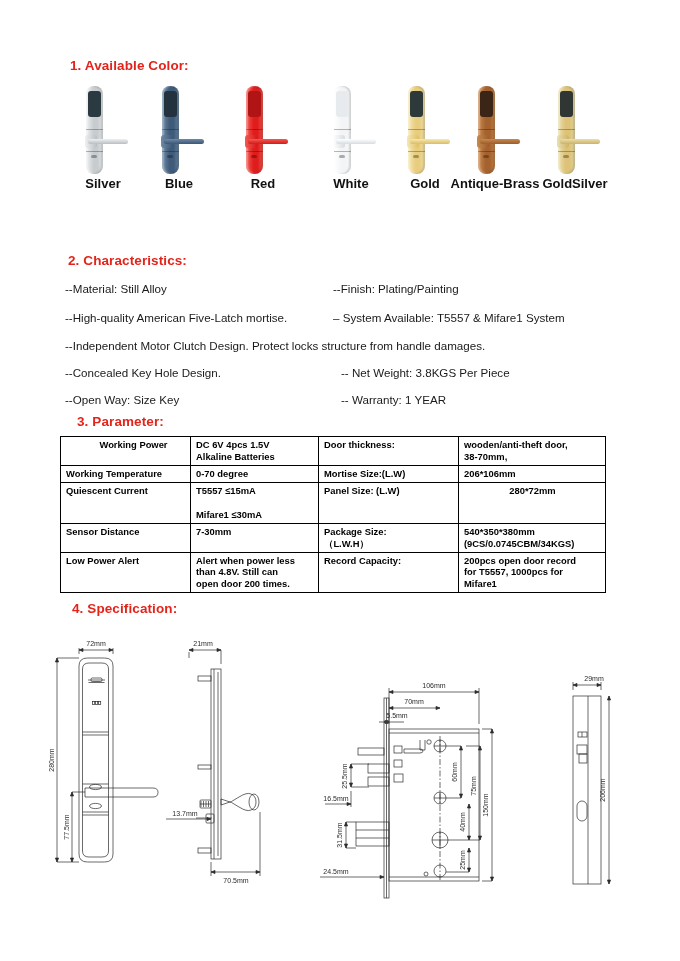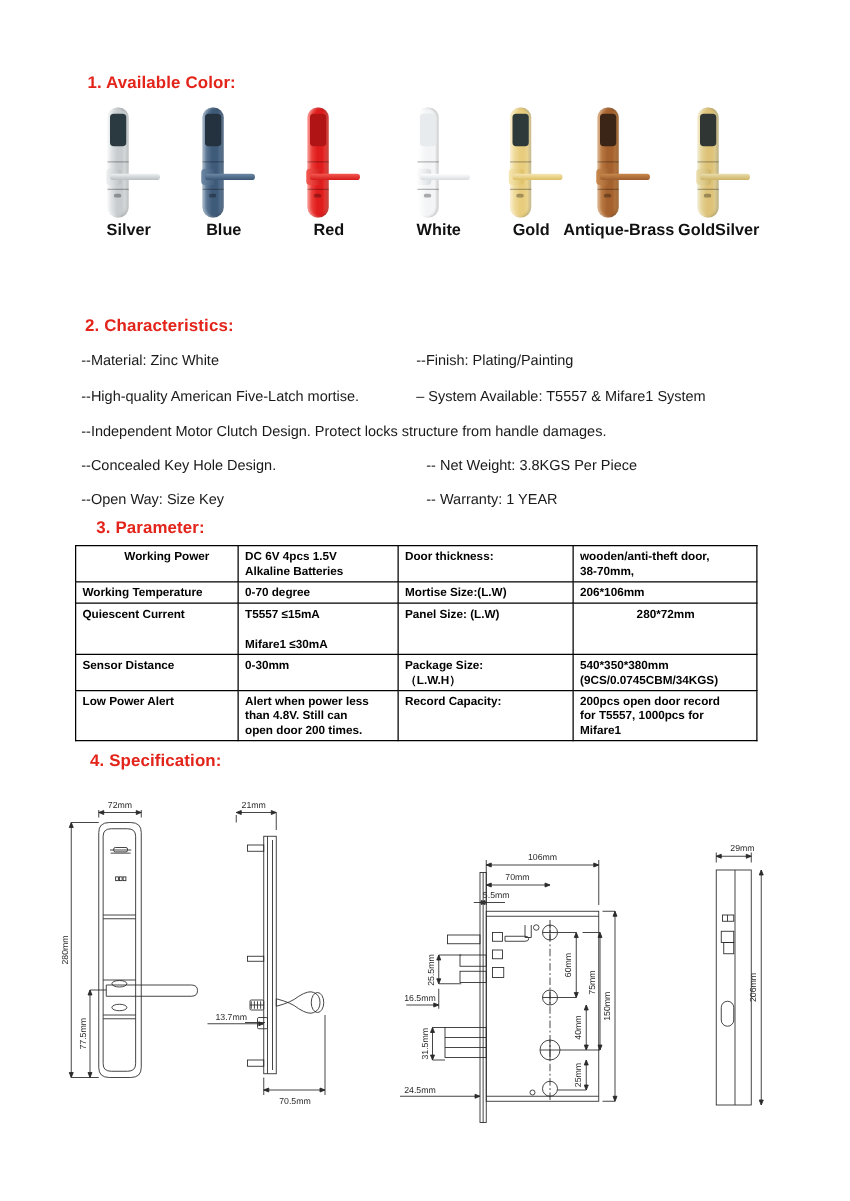--- a/index.html
+++ b/index.html
@@ -258,21 +258,21 @@
           <div class="lock-handle" style="background:linear-gradient(180deg,#eadfae,#cdb265)"></div>
           <div class="lock-key"></div>
         </div>
         <div class="color-label" style="width: 110px; left: -18px;">GoldSilver</div>
       </div>
     </div>
 
   <div class="heading" id="h-char">2. Characteristics:</div>
 
   <div id="char-host">
-      <div class="char-line" style="left: 65px; top: 282px;">--Material: Zinc White</div>
+      <div class="char-line" style="left: 65px; top: 282px;">--Material: Still Alloy</div>
       <div class="char-line" style="left: 333px; top: 282px;">--Finish: Plating/Painting</div>
       <div class="char-line" style="left: 65px; top: 311px;">--High-quality American Five-Latch mortise.</div>
       <div class="char-line" style="left: 333px; top: 311px; text-align: right;">– System Available: T5557 &amp; Mifare1 System</div>
       <div class="char-line" style="left: 65px; top: 339px;">--Independent Motor Clutch Design. Protect locks structure from handle damages.</div>
       <div class="char-line" style="left: 65px; top: 366px;">--Concealed Key Hole Design.</div>
       <div class="char-line" style="left: 341px; top: 366px;">-- Net Weight: 3.8KGS Per Piece</div>
       <div class="char-line" style="left: 65px; top: 393px;">--Open Way: Size Key</div>
       <div class="char-line" style="left: 341px; top: 393px;">-- Warranty: 1 YEAR</div>
     </div>
 
@@ -303,21 +303,21 @@
         <tr>
           <td style="white-space: pre-line;">Quiescent Current</td>
           <td style="white-space: pre-line;">T5557 ≤15mA
 
 Mifare1 ≤30mA</td>
           <td style="white-space: pre-line;">Panel Size: (L.W)</td>
           <td style="white-space: pre-line; text-align: center;">280*72mm</td>
         </tr>
         <tr>
           <td style="white-space: pre-line;">Sensor Distance</td>
-          <td style="white-space: pre-line;">0-30mm</td>
+          <td style="white-space: pre-line;">7-30mm</td>
           <td style="white-space: pre-line;">Package Size:
 （L.W.H）</td>
           <td style="white-space: pre-line;">540*350*380mm
 (9CS/0.0745CBM/34KGS)</td>
         </tr>
         <tr>
           <td style="white-space: pre-line;">Low Power Alert</td>
           <td style="white-space: pre-line;">Alert when power less
 than 4.8V. Still can
 open door 200 times.</td>

